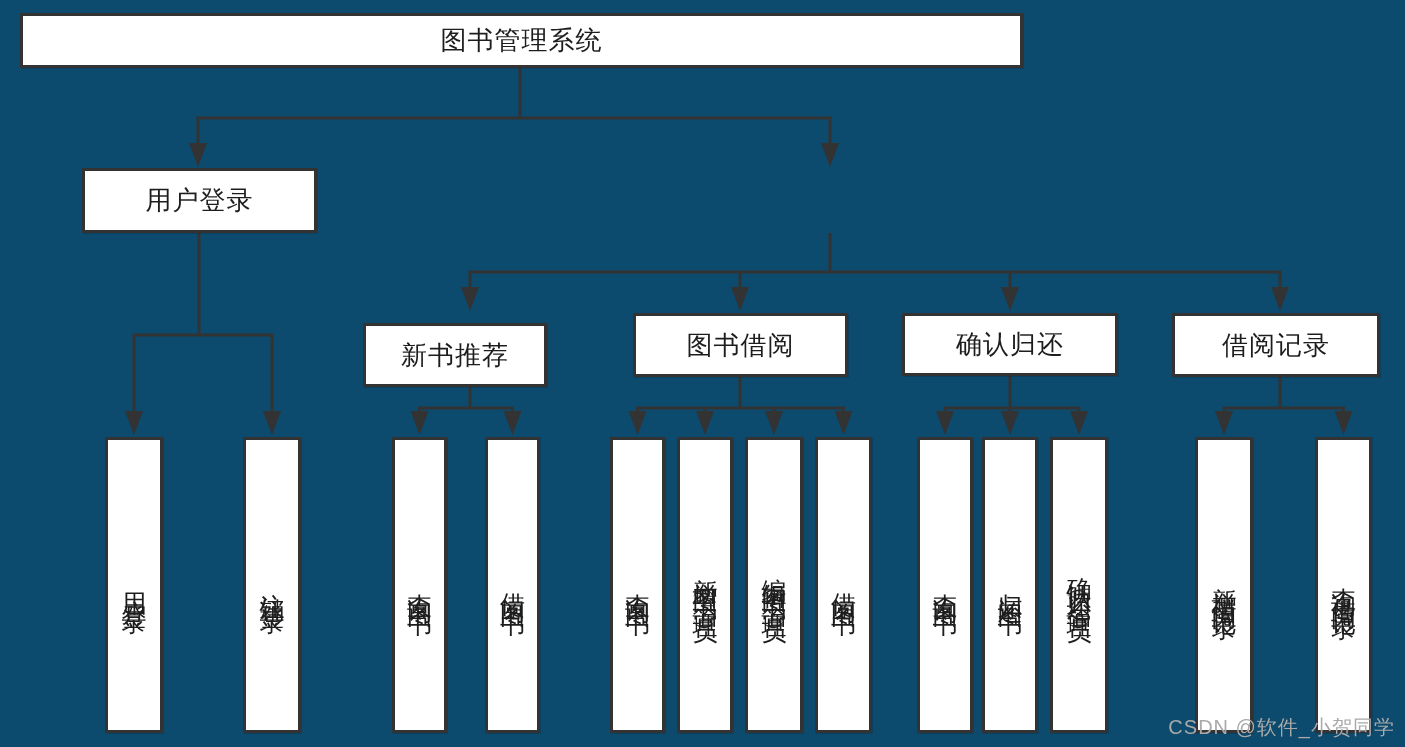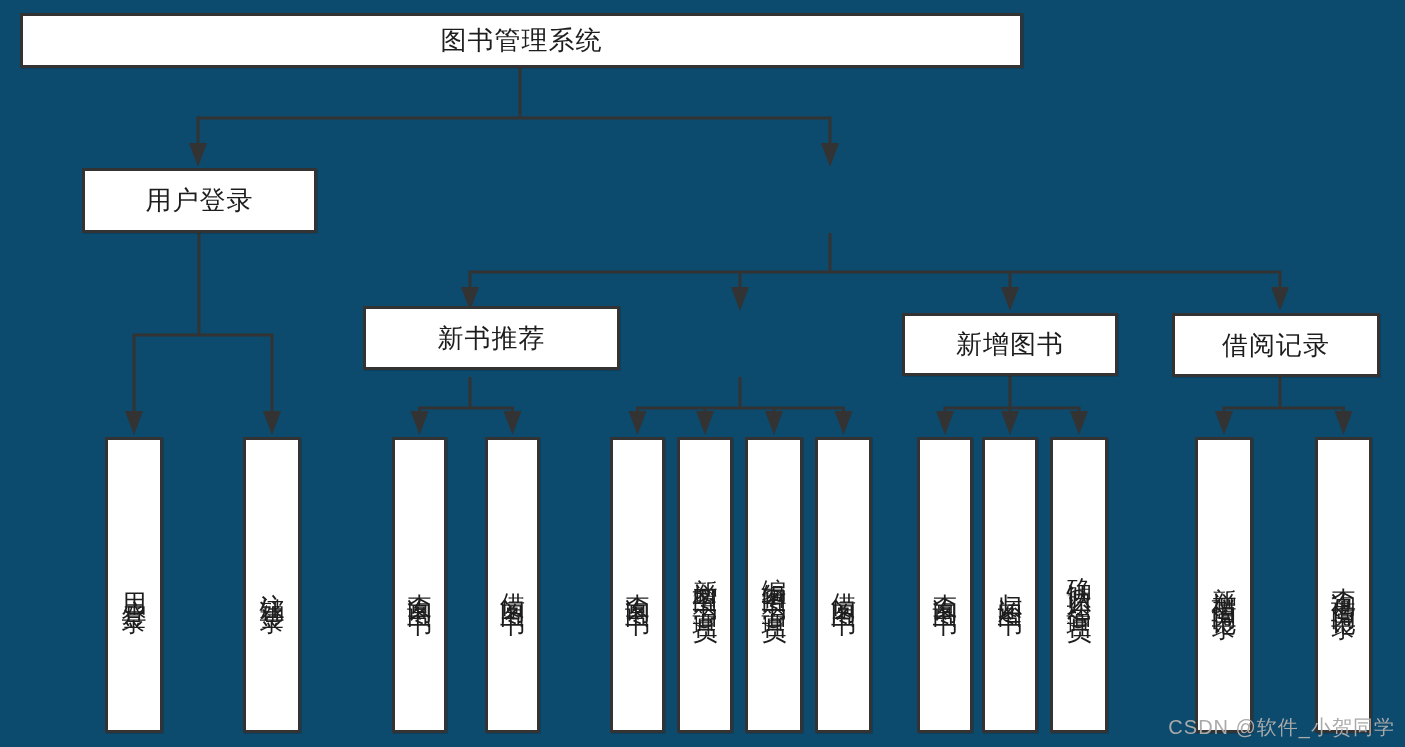--- a/index.html
+++ b/index.html
@@ -97,22 +97,23 @@
       <path d="M1280 377 V409.5 M1222.5 408 H1345 M1224 408 V418 M1343.5 408 V418"></path>
       <polygon points="1215,411 1233,411 1224,435"></polygon>
       <polygon points="1334.5,411 1352.5,411 1343.5,435"></polygon>
     </g>
   </svg>
 
   <div class="node h" style="left:20px;top:13px;width:1003px;height:55px">图书管理系统</div>
 
   <div class="node h" style="left:82px;top:168px;width:235px;height:65px">用户登录</div>
 
-  <div class="node h" style="left:363px;top:306px;width:257px;height:64px">新书推荐</div>
-  <div class="node h" style="left:902px;top:313px;width:216px;height:63px">新增图书</div>
+  <div class="node h" style="left:363px;top:323px;width:184px;height:64px">新书推荐</div>
+  <div class="node h" style="left:633px;top:313px;width:215px;height:64px">图书借阅</div>
+  <div class="node h" style="left:902px;top:313px;width:216px;height:63px">确认归还</div>
   <div class="node h" style="left:1172px;top:313px;width:208px;height:64px">借阅记录</div>
 
   <div class="node v" style="left:105px;top:437px;width:58px;height:296px">用户登录</div>
   <div class="node v" style="left:243px;top:437px;width:58px;height:296px">注销登录</div>
 
   <div class="node v" style="left:392px;top:437px;width:55px;height:296px">查询图书</div>
   <div class="node v" style="left:485px;top:437px;width:55px;height:296px">借阅图书</div>
 
   <div class="node v" style="left:610px;top:437px;width:55px;height:296px">查询图书</div>
   <div class="node v" style="left:677px;top:437px;width:56px;height:296px">新增图书（管理员）</div>

